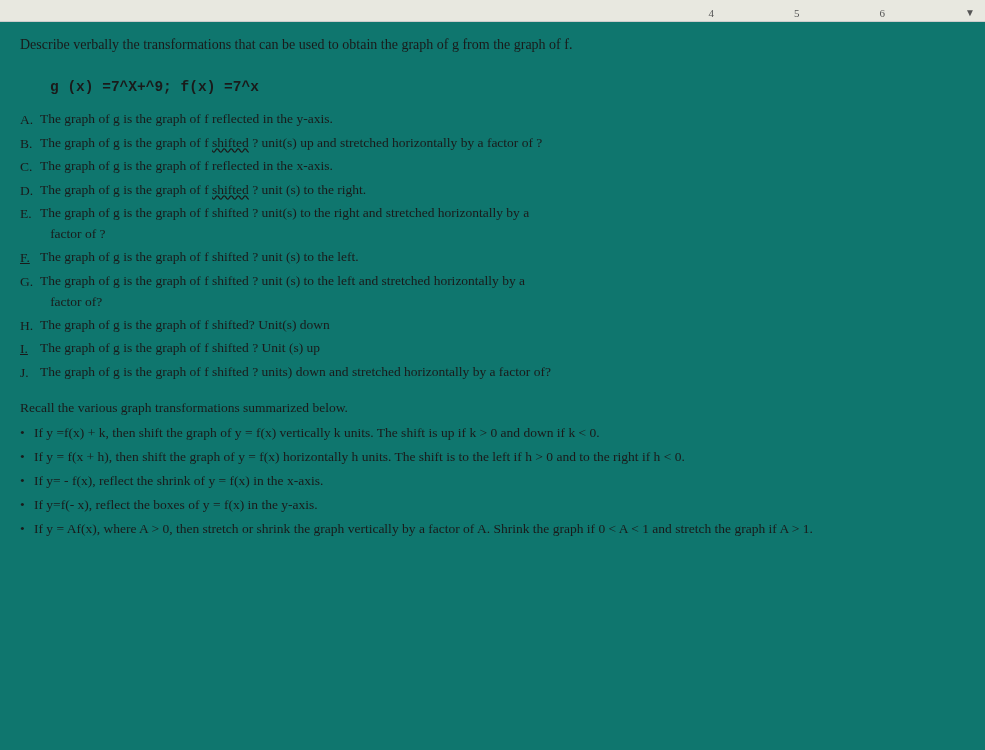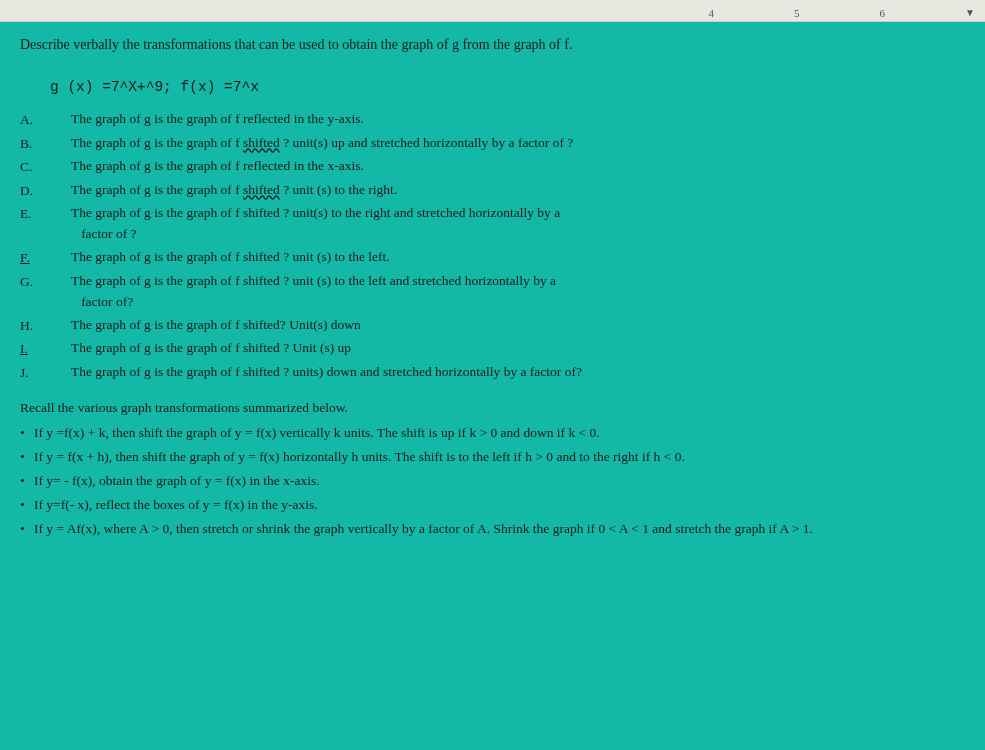--- a/index.html
+++ b/index.html
@@ -38,33 +38,33 @@
     }
     .ruler-arrow {
       position: absolute;
       right: 10px;
       bottom: 3px;
       font-size: 10px;
       color: #555;
     }
     .content {
       padding: 12px 20px 20px 20px;
-      background: #14b8a6;
+      background: #0f766e;
       min-height: 728px;
     }
     .question-header {
       font-size: 14px;
       line-height: 1.5;
       margin-bottom: 10px;
     }
     .function-line {
       font-size: 14.5px;
       font-family: 'Courier New', monospace;
       margin: 24px 0 14px 30px;
-      font-weight: 400;
+      font-weight: 700;
     }
     .select-instruction {
       font-size: 14px;
       line-height: 1.5;
       margin-bottom: 2px;
     }
     .type-instruction {
       font-size: 14px;
       line-height: 1.5;
       margin-bottom: 8px;
@@ -81,21 +81,20 @@
       align-items: flex-start;
     }
     .choice-label {
       font-weight: 500;
       min-width: 18px;
       margin-right: 2px;
     }
     .choice-text {
       flex: 1;
       line-height: 1.55;
-      margin-left: 31px;
     }
     .underline {
       text-decoration: underline;
       text-decoration-style: wavy;
     }
     .recall-section {
       font-size: 13.5px;
       line-height: 1.6;
     }
     .recall-title {
@@ -202,21 +201,21 @@
       <span class="recall-text">If y =f(x) + k, then shift the graph of y = f(x) vertically k units. The shift is up if k &gt; 0 and down if k &lt; 0.</span>
     </div>
 
     <div class="recall-item">
       <span class="bullet">•</span>
       <span class="recall-text">If y = f(x + h), then shift the graph of y = f(x) horizontally h units. The shift is to the left if h &gt; 0 and to the right if h &lt; 0.</span>
     </div>
 
     <div class="recall-item">
       <span class="bullet">•</span>
-      <span class="recall-text">If y= - f(x), obtain the graph of y = f(x) in the x-axis.</span>
+      <span class="recall-text">If y= - f(x), reflect the shrink of y = f(x) in the x-axis.</span>
     </div>
 
     <div class="recall-item">
       <span class="bullet">•</span>
       <span class="recall-text">If y=f(- x), reflect the boxes of y = f(x) in the y-axis.</span>
     </div>
 
     <div class="recall-item">
       <span class="bullet">•</span>
       <span class="recall-text">If y = Af(x), where A &gt; 0, then stretch or shrink the graph vertically by a factor of A. Shrink the graph if 0 &lt; A &lt; 1 and stretch the graph if A &gt; 1.</span>

